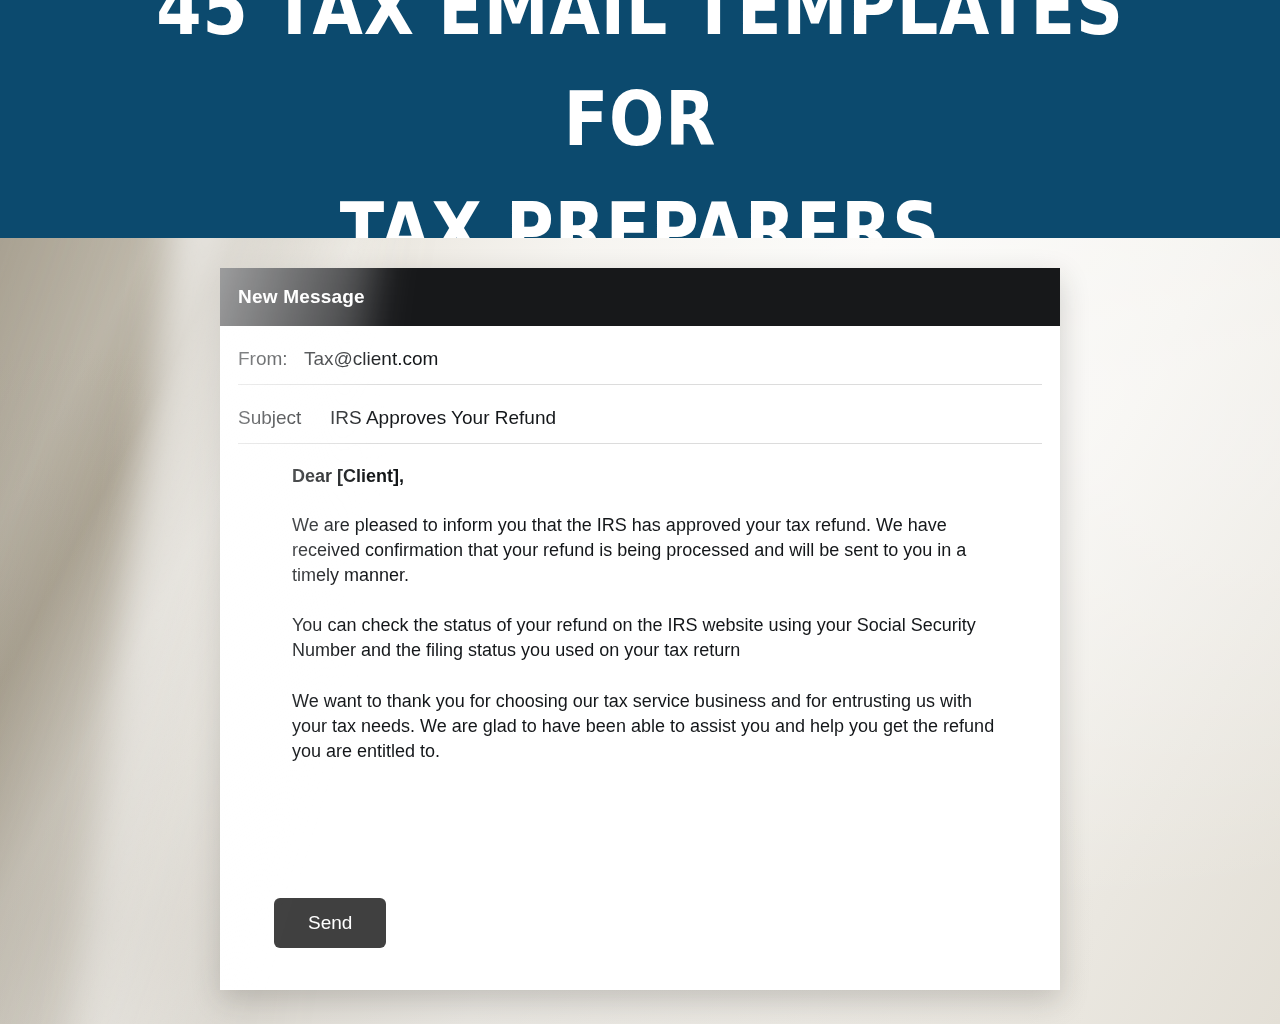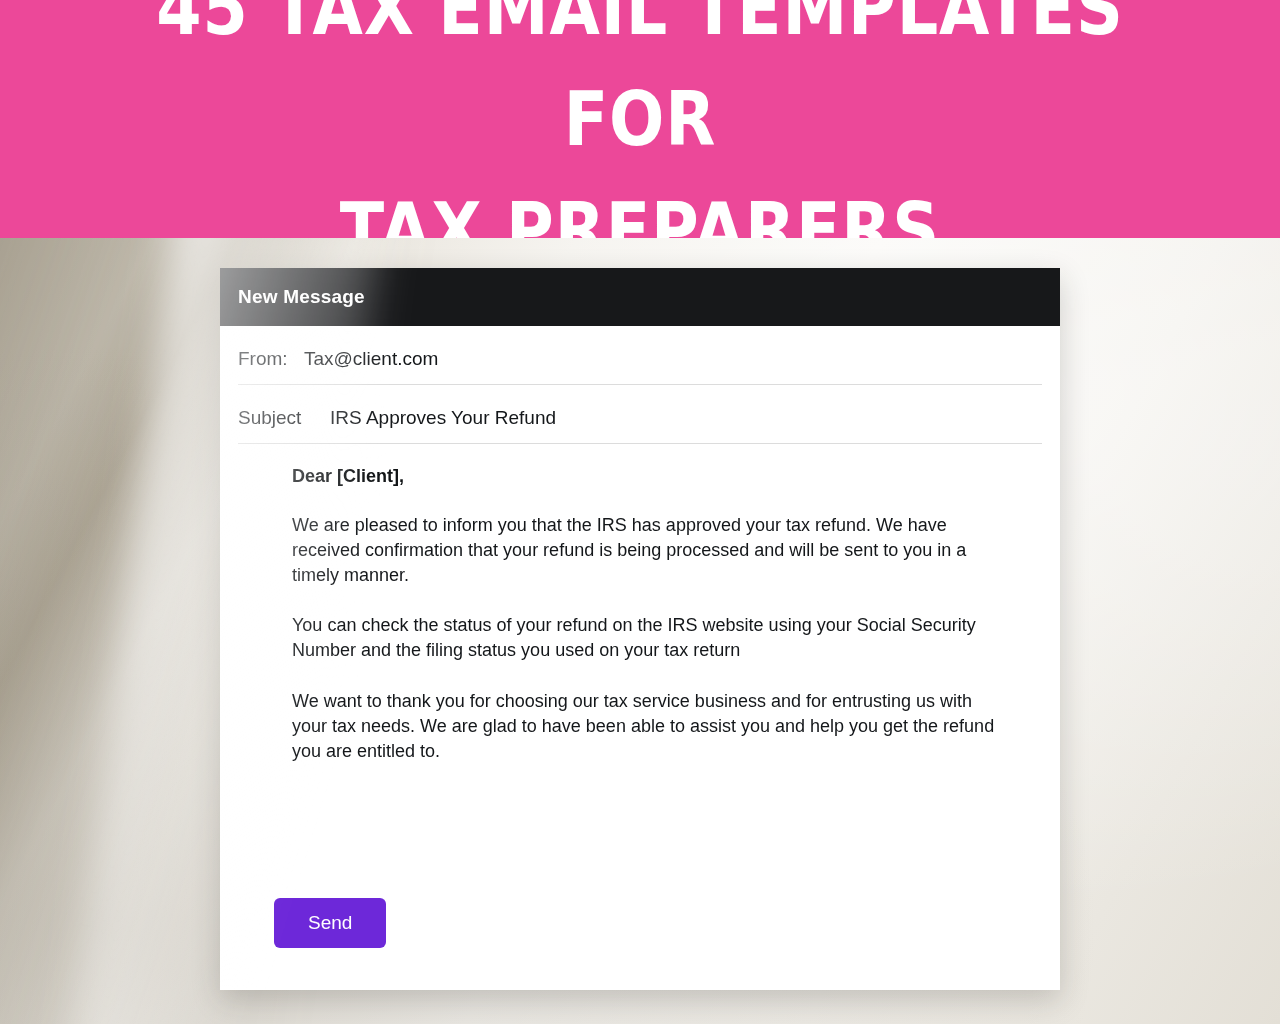--- a/index.html
+++ b/index.html
@@ -11,21 +11,21 @@
     height: 1024px;
     font-family: "Liberation Sans", sans-serif;
     overflow: hidden;
     background: #efece6;
   }
 
   
   .banner {
     width: 1280px;
     height: 238px;
-    background: #ec4899;
+    background: #0c4a6e;
     display: flex;
     align-items: center;
     justify-content: center;
     box-sizing: border-box;
     padding: 0 60px;
   }
   .banner-title {
     color: #ffffff;
     font-family: "DejaVu Sans", sans-serif;
     font-weight: bold;
@@ -158,21 +158,21 @@
     max-width: 730px;
   }
   .para:last-child { margin-bottom: 0; }
 
   .send-wrap {
     margin-top: auto;
     padding: 0 0 42px 36px;
   }
   .send-button {
     display: inline-block;
-    background: #6d28d9;
+    background: #404040;
     color: #ffffff;
     font-size: 19px;
     font-family: "Liberation Sans", sans-serif;
     border: none;
     border-radius: 6px;
     padding: 14px 34px;
     cursor: pointer;
   }
 </style>
 </head>

